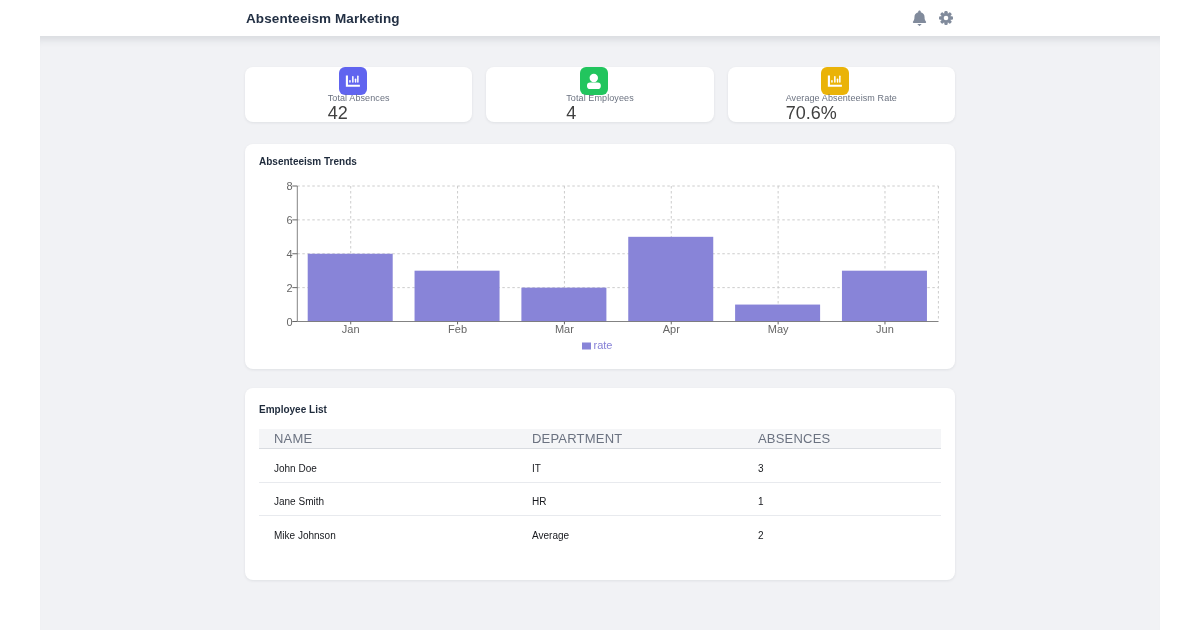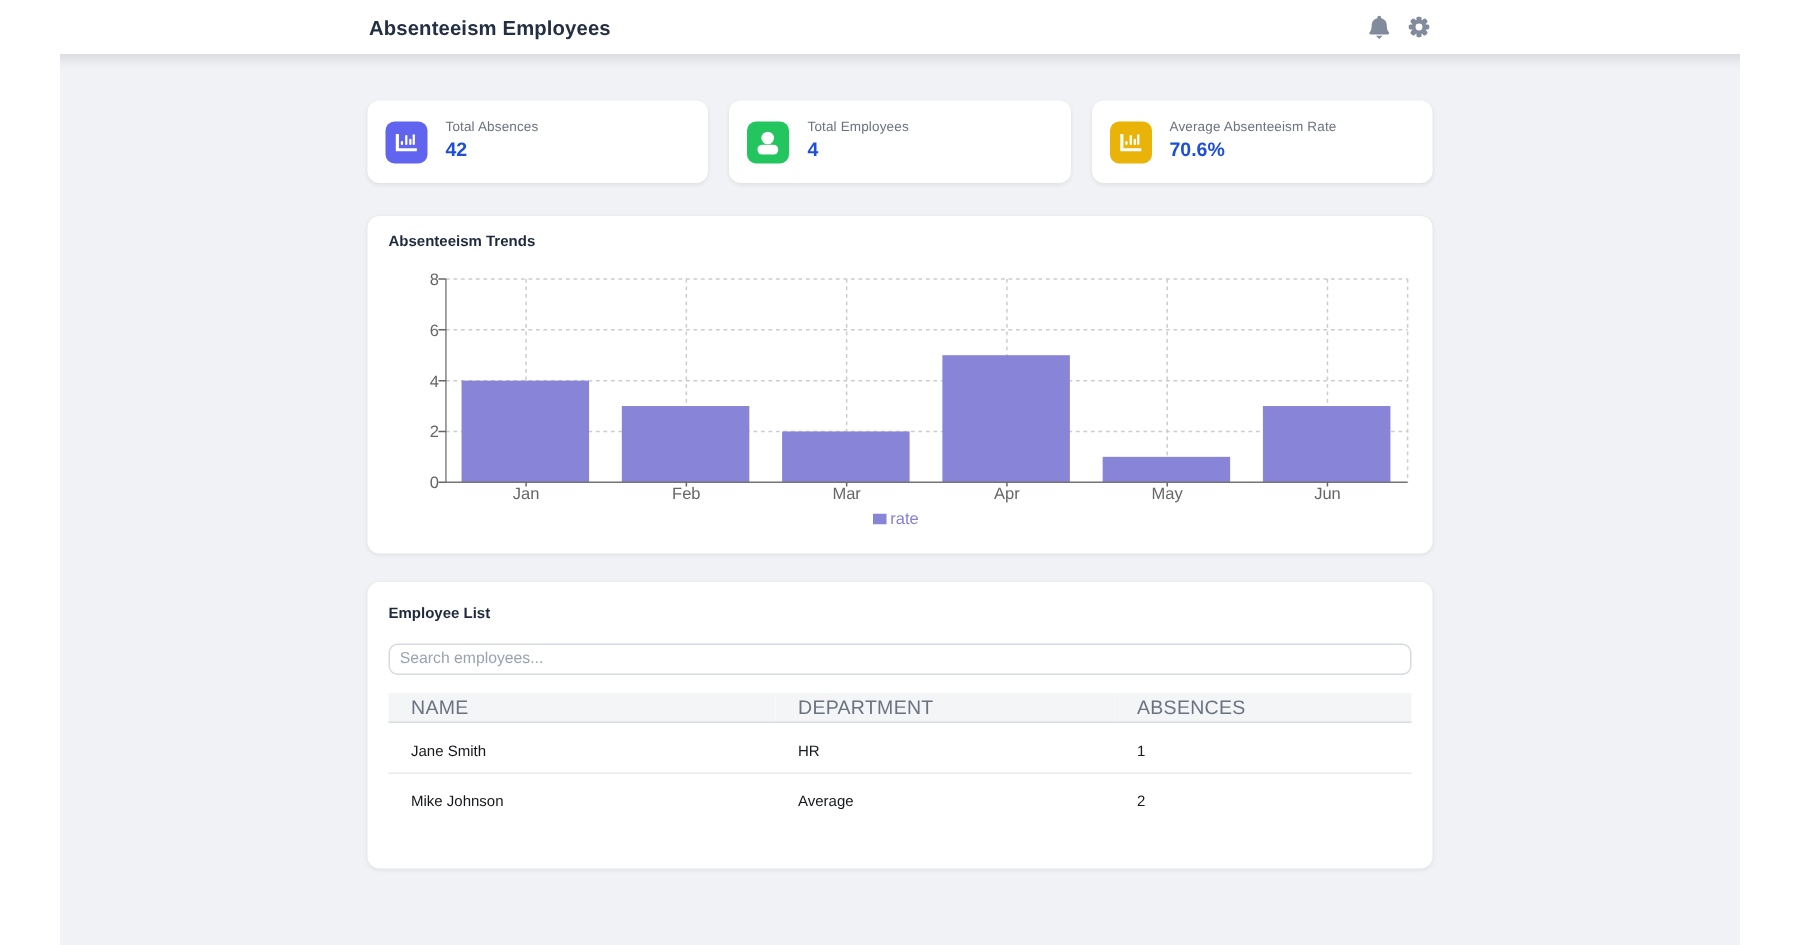--- a/index.html
+++ b/index.html
@@ -6,47 +6,47 @@
   html,body { width:1200px; height:630px; overflow:hidden; }
   body { background:#fff; font-family:"Liberation Sans", sans-serif; }
   .topbar { height:36px; background:#fff; position:relative; z-index:5; }
   .topbar-inner { width:710px; margin:0 auto; height:36px; display:flex; align-items:center; }
   .topbar h1 { font-size:13.5px; font-weight:bold; color:#233044; letter-spacing:.1px; padding-left:1px; }
   .topbar .spacer { flex:1; }
   .topbar .icons { display:flex; align-items:center; gap:12px; padding-right:2px; }
   .main { margin:0 40px; background:#f1f2f5; height:594px; box-shadow:inset 0 10px 8px -7px rgba(25,35,55,.13); }
   .col { width:710px; margin:0 auto; padding-top:31px; }
   .statrow { display:flex; gap:14px; }
-  .card { background:#fff; border-radius:8px; box-shadow:0 1px 3px rgba(15,23,42,.08); }
+  .card { background:#fff; border-radius:8px; box-shadow:0 1px 3px rgba(15,23,42,.08);flex-direction:column; }
   .stat { flex:1; height:55px; display:flex; align-items:center; padding:0 12px; }
   .stat .ic { width:28px; height:28px; border-radius:6px; flex:0 0 28px;
               display:flex; align-items:center; justify-content:center; margin-right:12px; }
   .stat .label { font-size:9px; color:#6b7280; line-height:12px; letter-spacing:.1px; }
-  .stat .value { font-size:13px; font-weight:bold; color:#1d4ed8; line-height:19px; }
+  .stat .value { font-size:18px; font-weight:normal; color:#404040; line-height:19px; }
   .stat .txt { margin-top:-3px; }
   .chartcard { margin-top:22px; padding:10px 14px 15px 14px; }
   .cardtitle { font-size:10px; font-weight:bold; color:#1e2a3b; line-height:15px; }
   .empcard { margin-top:19px; padding:14px 14px 30px 14px; }
   .search { margin-top:12px; width:682px; height:21px; border:1px solid #d6dae0; border-radius:6px;
             background:#fff; font-size:10.5px; color:#1f2937; padding:0 6.5px 2px 6.5px;
             font-family:"Liberation Sans",sans-serif; display:block; }
   .search::placeholder { color:#9ca3af; }
   table { border-collapse:collapse; width:682px; margin-top:11.5px; table-layout:fixed; }
   thead th { background:#f4f5f7; height:20.2px; font-size:13px; font-weight:normal; color:#6b7280;
              text-align:left; padding:0 0 0 15px; letter-spacing:.2px;
              border-bottom:1px solid #d9dce1; }
   tbody td { height:33.65px; font-size:10px; color:#16181d; padding:5px 0 0 15px; }
   tbody tr + tr td { border-top:1px solid #e8eaee; }
   col.c1 { width:258px; } col.c2 { width:226px; }
 </style>
 </head>
 <body>
   <div class="topbar">
     <div class="topbar-inner">
-      <h1>Absenteeism Employees</h1>
+      <h1>Absenteeism Marketing</h1>
       <div class="spacer"></div>
       <div class="icons">
         <svg width="15" height="16" viewBox="0 0 15 16" fill="#818b9c">
           <path d="M7.5 0.5c0.72 0 1.3 0.58 1.3 1.3v0.35c2.35 0.52 3.75 2.4 3.75 4.8 0 2.05 0.4 3.25 1.0 4.0 0.3 0.4 0.6 0.68 0.6 1.08 0 0.55-0.45 0.97-1.0 0.97H1.85c-0.55 0-1.0-0.42-1.0-0.97 0-0.4 0.3-0.68 0.6-1.08 0.6-0.75 1.0-1.95 1.0-4.0 0-2.4 1.4-4.28 3.75-4.8V1.8c0-0.72 0.58-1.3 1.3-1.3z"></path>
           <path d="M5.3 13.9h4.4L7.7 15.9c-0.12 0.1-0.28 0.1-0.4 0z"></path>
         </svg>
         <svg width="14" height="14" viewBox="0 0 14 14">
           <g fill="#818b9c">
             <rect x="5.3" y="0" width="3.4" height="14" rx="1.2"></rect>
             <rect x="5.3" y="0" width="3.4" height="14" rx="1.2" transform="rotate(45 7 7)"></rect>
@@ -148,35 +148,39 @@
           <line x1="519.125" y1="145.5" x2="519.125" y2="148.4" stroke="#666" stroke-width="1"></line>
           <text x="519.125" y="156.7" text-anchor="middle" font-size="11" fill="#666">May</text>
           <line x1="625.975" y1="145.5" x2="625.975" y2="148.4" stroke="#666" stroke-width="1"></line>
           <text x="625.975" y="156.7" text-anchor="middle" font-size="11" fill="#666">Jun</text>
           <rect x="323" y="166.5" width="9" height="7" fill="#8884d8"></rect>
           <text x="334.5" y="173" font-size="11" fill="#8680d6">rate</text>
         </svg>
       </div>
       <div class="card empcard">
         <div class="cardtitle">Employee List</div>
-        <input class="search" placeholder="Search employees..." style="">
         <table>
           <colgroup>
             <col class="c1">
             <col class="c2">
             <col>
           </colgroup>
           <thead>
             <tr>
               <th>NAME</th>
               <th>DEPARTMENT</th>
               <th>ABSENCES</th>
             </tr>
           </thead>
           <tbody>
+            <tr>
+              <td>John Doe</td>
+              <td>IT</td>
+              <td>3</td>
+            </tr>
             <tr>
               <td>Jane Smith</td>
               <td>HR</td>
               <td>1</td>
             </tr>
             <tr>
               <td>Mike Johnson</td>
               <td>Average</td>
               <td>2</td>
             </tr>

